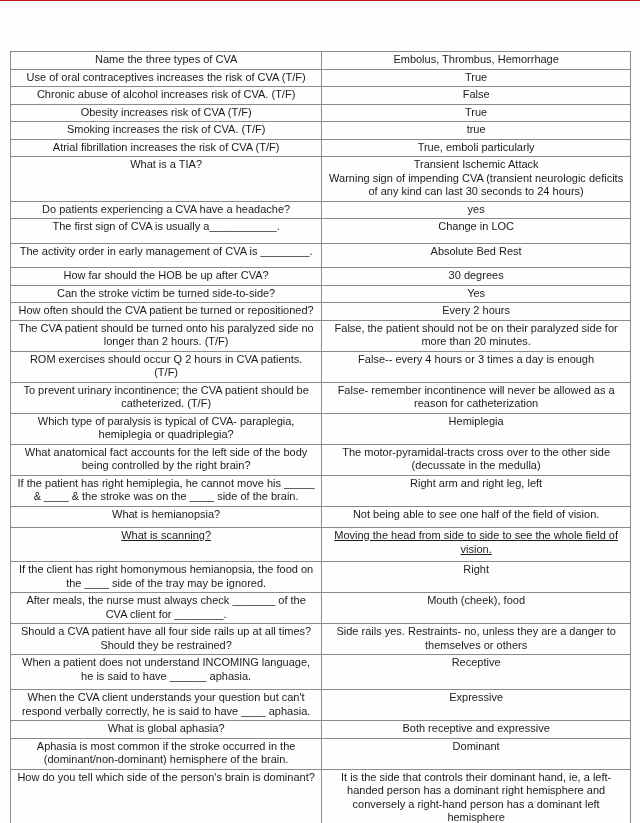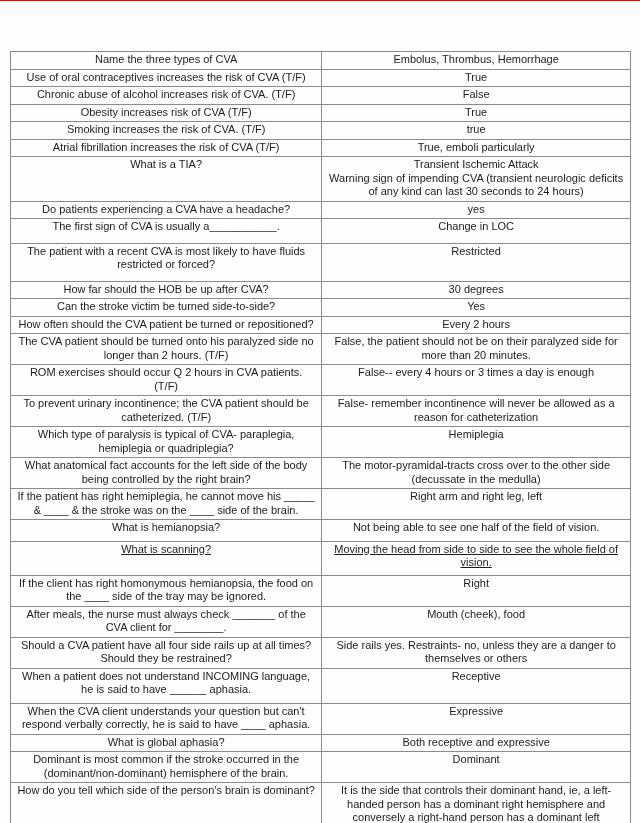--- a/index.html
+++ b/index.html
@@ -95,25 +95,25 @@
   <tr>
     <td>Do patients experiencing a CVA have a headache?</td>
     <td>yes</td>
   </tr>
 
   <tr>
     <td>The first sign of CVA is usually a___________.</td>
     <td>Change in LOC</td>
   </tr>
 
-
-  <tr>
-    <td>The patient with a recent CVA is most likely to have fluids restricted or forced?</td>
-    <td>Restricted</td>
-  </tr>
+  <tr>
+    <td>The activity order in early management of CVA is ________.</td>
+    <td>Absolute Bed Rest</td>
+  </tr>
+
 
   <tr>
     <td>How far should the HOB be up after CVA?</td>
     <td>30 degrees</td>
   </tr>
 
   <tr>
     <td>Can the stroke victim be turned side-to-side?</td>
     <td>Yes</td>
   </tr>
@@ -188,21 +188,21 @@
     <td>When the CVA client understands your question but can't respond verbally correctly, he is said to have ____ aphasia.</td>
     <td>Expressive</td>
   </tr>
 
   <tr>
     <td>What is global aphasia?</td>
     <td>Both receptive and expressive</td>
   </tr>
 
   <tr>
-    <td>Dominant is most common if the stroke occurred in the (dominant/non-dominant) hemisphere of the brain.</td>
+    <td>Aphasia is most common if the stroke occurred in the (dominant/non-dominant) hemisphere of the brain.</td>
     <td>Dominant</td>
   </tr>
 
   <tr>
     <td>How do you tell which side of the person's brain is dominant?</td>
     <td>It is the side that controls their dominant hand, ie, a left-handed person has a dominant right hemisphere and conversely a right-hand person has a dominant left hemisphere</td>
   </tr>
 </tbody>
   </table>
 </div>

